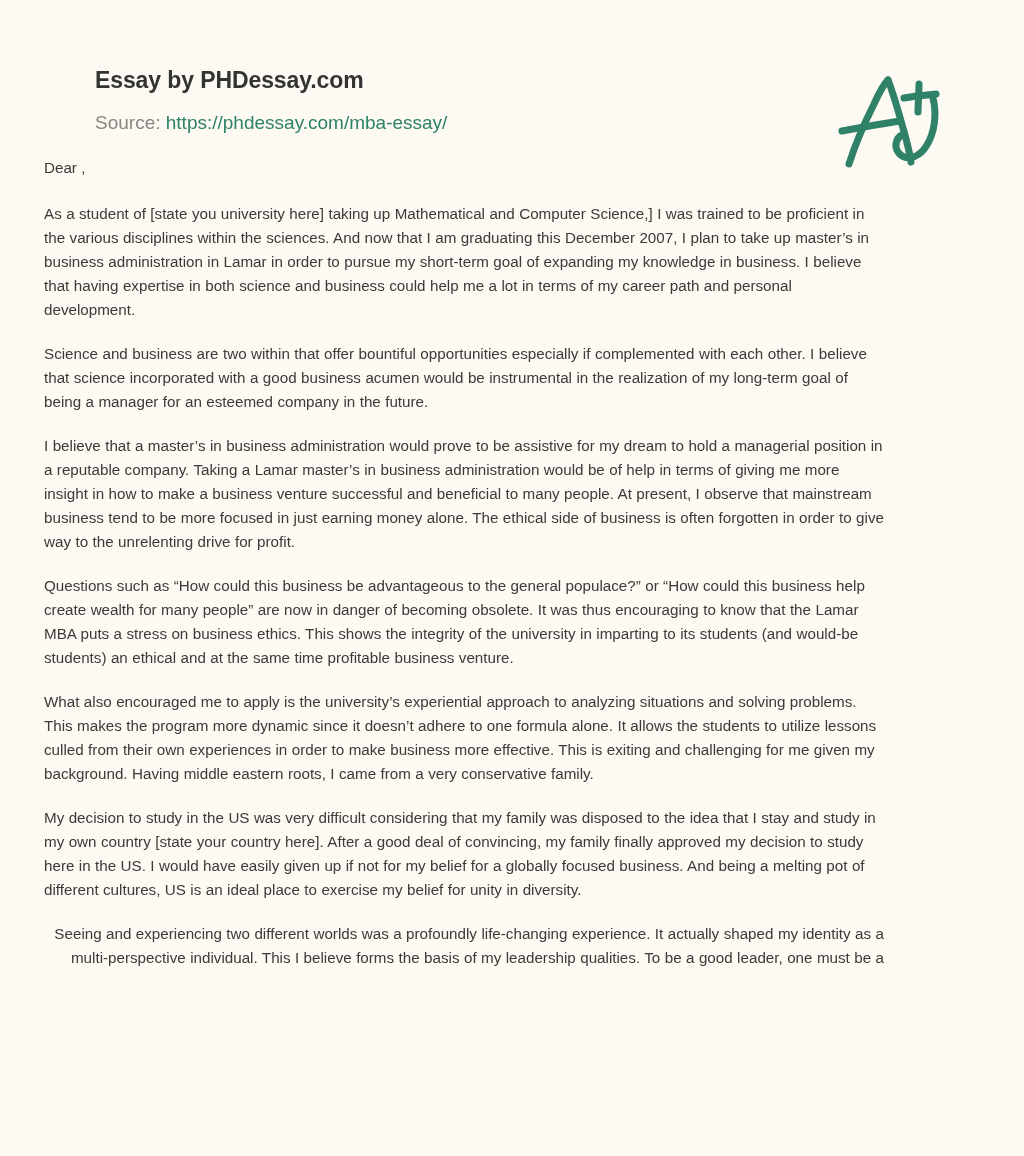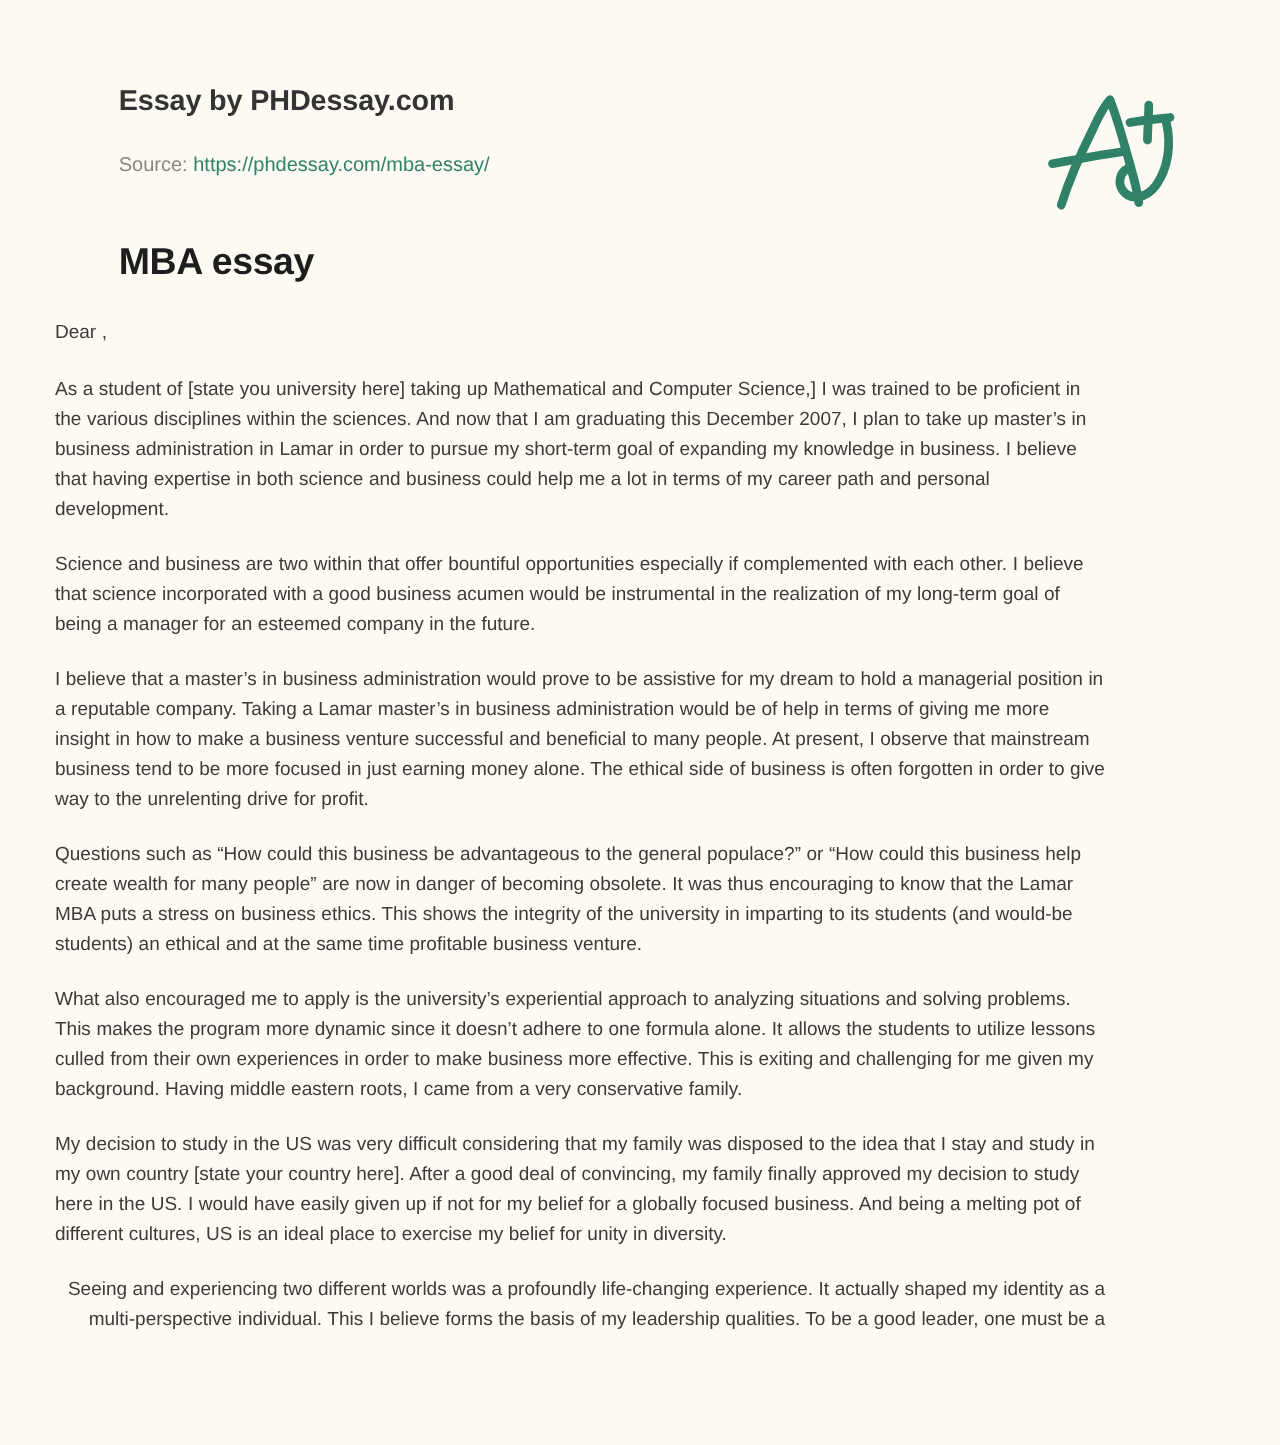--- a/index.html
+++ b/index.html
@@ -34,22 +34,22 @@
   }
   .brand-title {
     font-size: 23px;
     font-weight: bold;
     letter-spacing: -0.1px;
     color: #333333;
     margin: 0;
     line-height: 28px;
   }
   .source-line {
-    margin-top: 30px;
-    font-size: 16px;
+    margin-top: 20px;
+    font-size: 19px;
     line-height: 18px;
     color: #8a8580;
     white-space: nowrap;
   }
   .source-label {
     color: #8a8580;
   }
   .source-link {
     color: #2e8268;
     text-decoration: none;
@@ -120,21 +120,20 @@
 
         <path d="M87 22 C 87 32, 86 42, 86 50" stroke-width="7"></path>
 
         <path d="M72 36 C 82 34, 94 33, 104 32" stroke-width="7"></path>
 
         <path d="M101 36 C 105 52, 103 72, 93 86 C 85 97, 72 99, 66 90 C 62 84, 64 76, 70 73" stroke-width="7"></path>
       </svg>
     </div>
   </div>
 
-  <h2 class="doc-title">MBA essay</h2>
 
   <div class="article">
     <p class="para salutation">Dear ,</p>
     <p class="para">As a student of [state you university here] taking up Mathematical and Computer Science,]  I was trained to be proficient in the various disciplines within the sciences.  And now that I am graduating this December 2007, I plan to take up master’s in business administration in Lamar in order to pursue my short-term goal of expanding my knowledge in business. I believe that having expertise in both science and business could help me a lot in terms of my career path and personal development.</p>
     <p class="para">Science and business are two within that offer bountiful opportunities especially if complemented with each other. I believe that science incorporated with a good business acumen would be instrumental in the realization of my long-term goal of being a manager for an esteemed company in the future.</p>
     <p class="para">I believe that a master’s in business administration would prove to be assistive for my dream to hold a managerial position in a reputable company. Taking a Lamar master’s in business administration would be of help in terms of giving me more insight in how to make a business venture successful and beneficial to many people. At present, I observe that mainstream business tend to be more focused in just earning money alone. The ethical side of business is often forgotten in order to give way to the unrelenting drive for profit.</p>
     <p class="para">Questions such as “How could this business be advantageous to the general populace?”  or “How could this business help create wealth for many people” are now in danger of becoming obsolete. It was thus encouraging to know that the Lamar MBA puts a stress on business ethics. This shows the integrity of the university in imparting to its students (and would-be students) an ethical and at the same time profitable business venture.</p>
     <p class="para">What also encouraged me to apply is the university’s experiential approach to analyzing situations and solving problems. This makes the program more dynamic since it doesn’t adhere to one formula alone. It allows the students to utilize lessons culled from their own experiences in order to make business more effective. This is exiting and challenging for me given my background. Having middle eastern roots, I came from a very conservative family.</p>
     <p class="para">My decision to study in the US was very difficult considering that my family was disposed to the idea that I stay and study in my own country [state your country here]. After a good deal of convincing, my family finally approved my decision to study here in the US. I would have easily given up if not for my belief for a globally focused business. And being a melting pot of different cultures, US is an ideal place to exercise my belief for unity in diversity.</p>
     <p class="para last">Seeing and experiencing two different worlds was a profoundly life-changing experience. It actually shaped my identity as a multi-perspective individual.  This I believe forms the basis of my leadership qualities. To be a good leader, one must be a</p>

